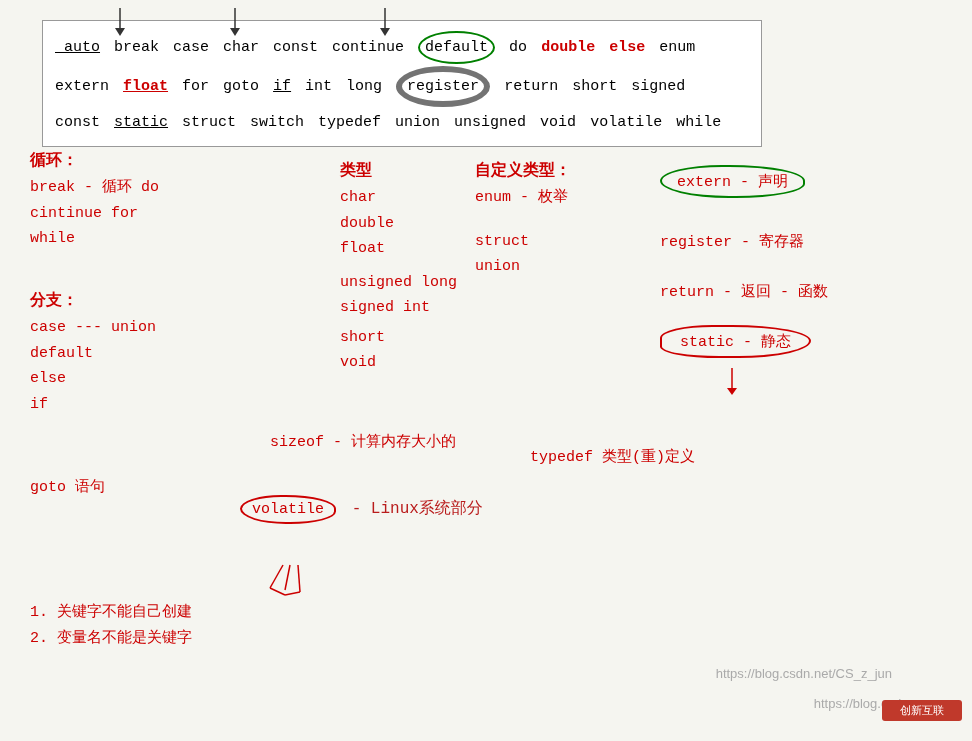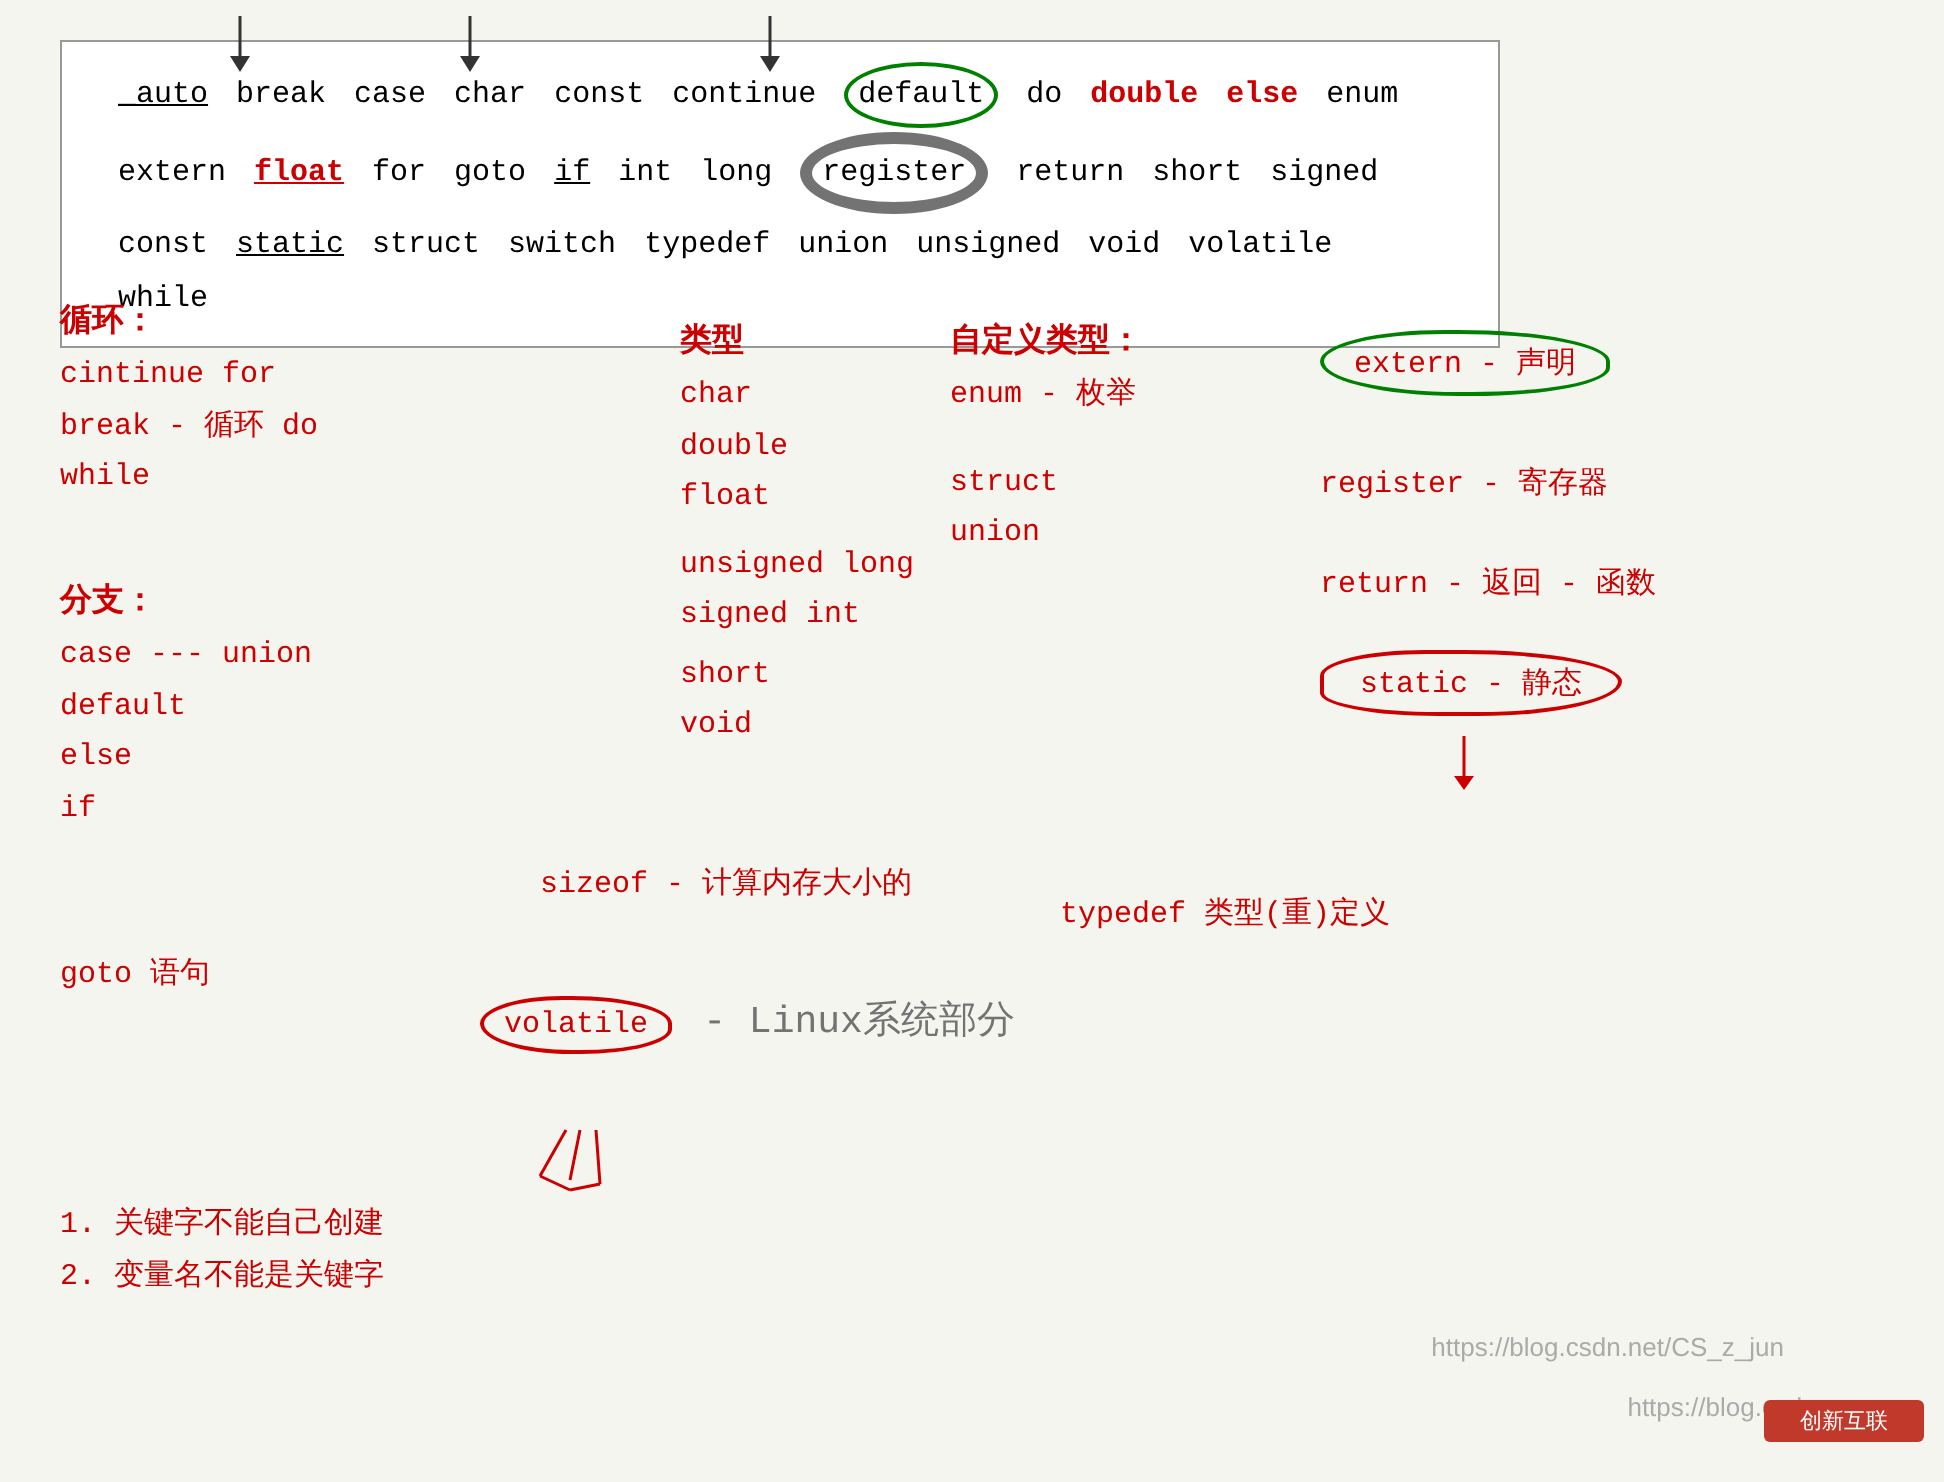--- a/index.html
+++ b/index.html
@@ -9,24 +9,24 @@
       width: 972px;
       min-height: 741px;
       position: relative;
       overflow: hidden;
     }
 
     
     .keywords-box {
       position: absolute;
       top: 20px;
-      left: 30px;
+      left: 42px;
       width: 720px;
       border: 1px solid #999;
-      padding: 8px 28px;
+      padding: 8px 12px;
       background: #fff;
       font-size: 15px;
       color: #000;
       line-height: 1.8;
     }
 
     .keywords-box .kw-line {
       display: flex;
       flex-wrap: wrap;
       gap: 0 14px;
@@ -262,22 +262,22 @@
   <line x1="270" y1="588" x2="285" y2="595" stroke="#cc0000" stroke-width="1.5"></line>
   <line x1="300" y1="592" x2="285" y2="595" stroke="#cc0000" stroke-width="1.5"></line>
   <line x1="285" y1="595" x2="285" y2="580" stroke="none"></line>
 
   <line x1="732" y1="368" x2="732" y2="388" stroke="#cc0000" stroke-width="1.5"></line>
   <polygon points="727,388 737,388 732,395" fill="#cc0000"></polygon>
 </svg>
 
 <div class="section-loop">
   <div class="section-heading">循环：</div>
+  <div class="section-item">break - 循环   do</div>
   <div class="section-item">cintinue  for</div>
-  <div class="section-item">break - 循环   do</div>
   <div class="section-item">while</div>
 </div>
 
 <div class="section-branch">
   <div class="section-heading">分支：</div>
   <div class="section-item">case ---  union</div>
   <div class="section-item"> default</div>
   <div class="section-item">else</div>
   <div class="section-item">if</div>
 </div>
@@ -330,21 +330,21 @@
 <div class="section-sizeof">
   <div class="section-item">sizeof - 计算内存大小的</div>
 </div>
 
 <div class="section-typedef">
   <div class="section-item">typedef  类型(重)定义</div>
 </div>
 
 <div class="section-volatile">
   <span class="hand-circle-red" style="border:2px solid #cc0000; border-radius:45% 55% 50% 50% / 50% 50% 45% 55%; padding:4px 10px; color:#cc0000; font-size:15px; display:inline-block; margin-right:6px;">volatile</span>
-  <span class="section-item" style="font-size:19px; color:#737373;"> - Linux系统部分</span>
+  <span class="section-item" style="font-size:16px; color:#b91c1c;"> - Linux系统部分</span>
 </div>
 
 <div class="section-keywords-notes">
   <div class="section-item">1. 关键字不能自己创建</div>
   <div class="section-item">2. 变量名不能是关键字</div>
 </div>
 
 <div class="watermark">https://blog.csdn.net/CS_z_jun</div>
 <div class="watermark2">https://blog.csdn.</div>
 <div class="logo-badge">创新互联</div>

